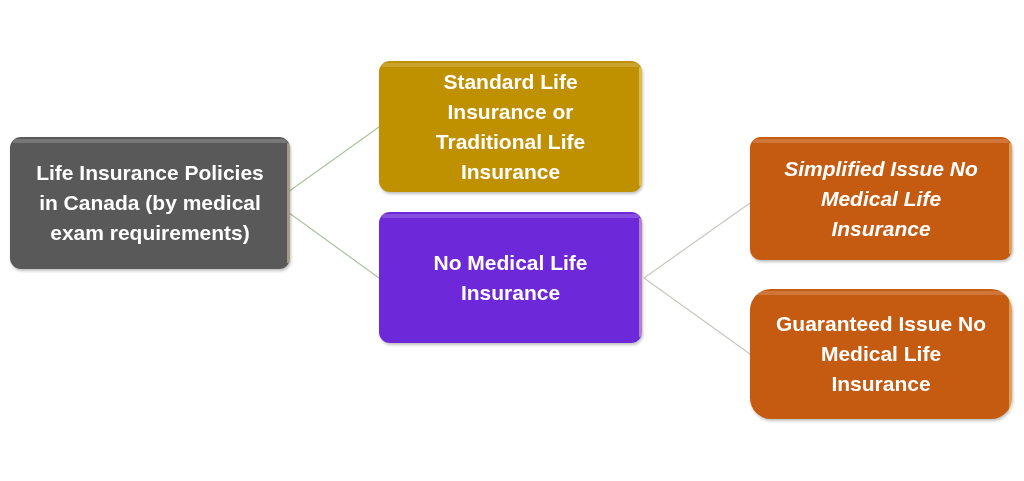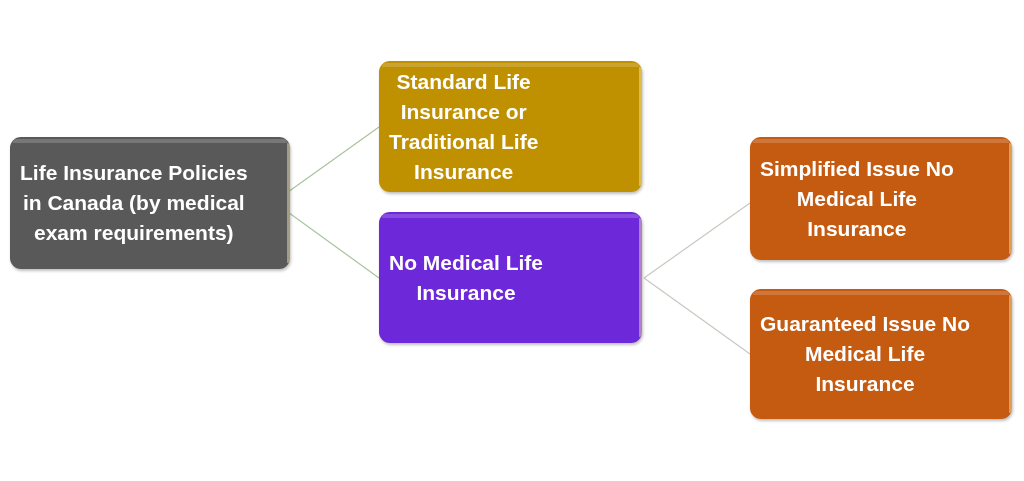--- a/index.html
+++ b/index.html
@@ -21,20 +21,21 @@
       width: 1024px;
       height: 481px;
       pointer-events: none;
     }
     .node {
       position: absolute;
       box-sizing: border-box;
       border-radius: 11px;
       display: flex;
       align-items: center;
+      justify-content: center;
       text-align: center;
       color: #ffffff;
       font-weight: bold;
       font-size: 21px;
       line-height: 30px;
       padding: 16px 10px;
       box-shadow: 1px 2px 3px rgba(0,0,0,0.25);
     }
     .node::before {
       content: "";
@@ -53,22 +54,22 @@
       background: rgba(255,240,180,0.45);
     }
     .node .label {
       position: relative;
       z-index: 1;
       white-space: pre-line;
     }
     #node-root { left: 10px; top: 137px; width: 280px; height: 132px; }
     #node-standard { left: 379px; top: 61px; width: 263px; height: 131px; }
     #node-nomedical { left: 379px; top: 212px; width: 263px; height: 131px; }
-    #node-simplified { left: 750px; top: 137px; width: 262px; height: 123px; }
-    #node-guaranteed { left: 750px; top: 289px; width: 262px; height: 130px; }
+    #node-simplified { left: 750px; top: 137px; width: 262px; height: 123px; font-style: italic; }
+    #node-guaranteed { left: 750px; top: 289px; width: 262px; height: 130px; border-radius: 21px; }
   </style>
 </head>
 <body>
 
 <svg class="connectors" viewBox="0 0 1024 481" xmlns="http://www.w3.org/2000/svg">
   <line x1="274" y1="202" x2="379" y2="127" stroke="#A9C49B" stroke-width="1.2"></line>
   <line x1="274" y1="202" x2="379" y2="278" stroke="#A9C49B" stroke-width="1.2"></line>
   <line x1="644" y1="278" x2="750" y2="203" stroke="#C8C8C0" stroke-width="1.2"></line>
   <line x1="644" y1="278" x2="750" y2="354" stroke="#C8C8C0" stroke-width="1.2"></line>
 </svg>

